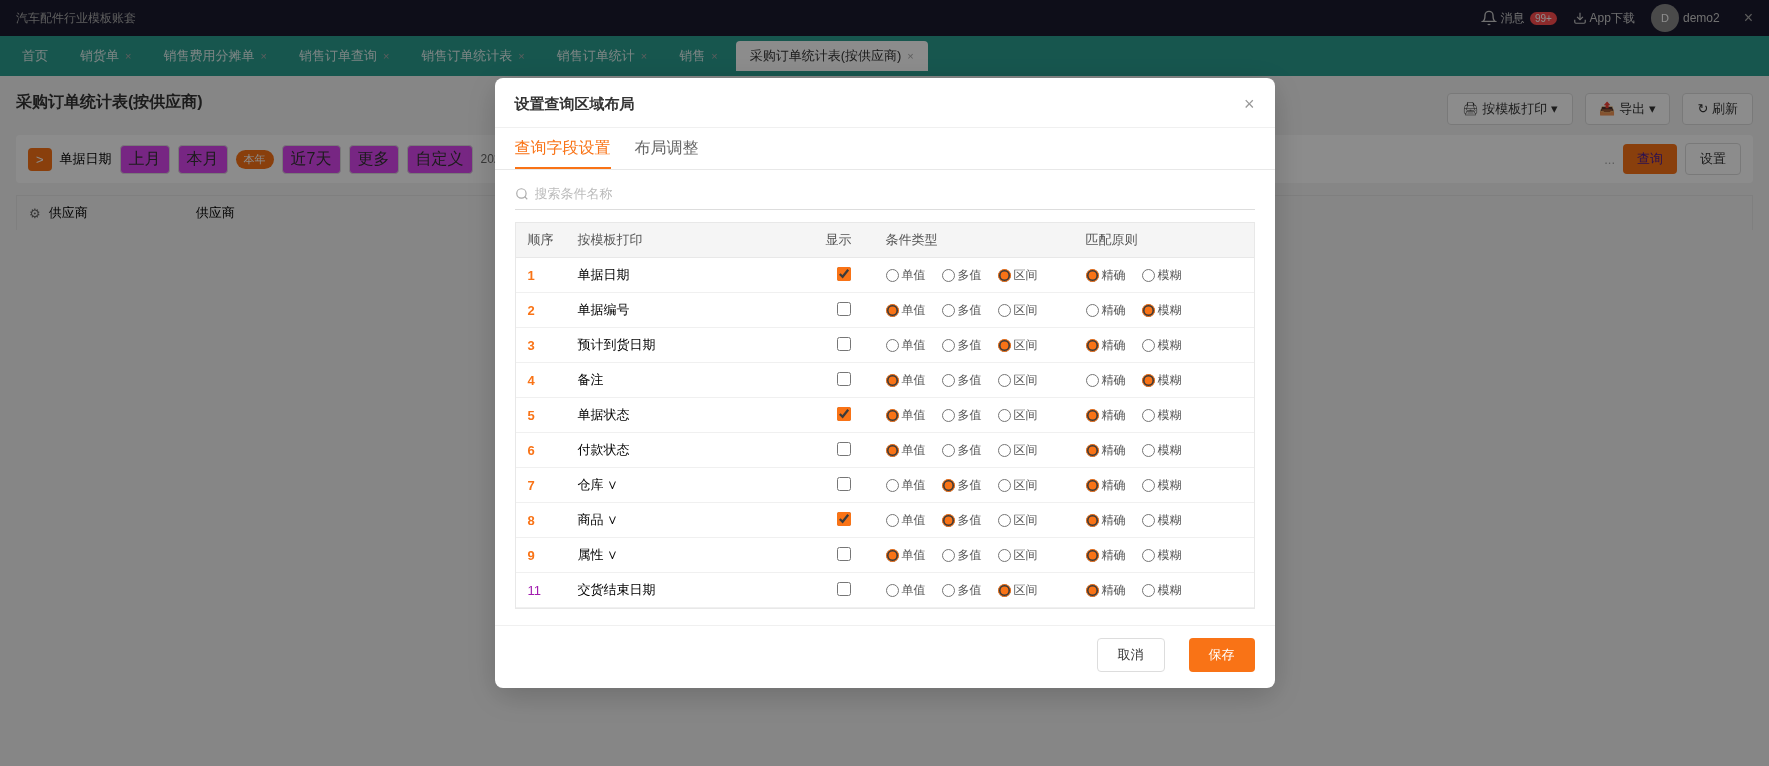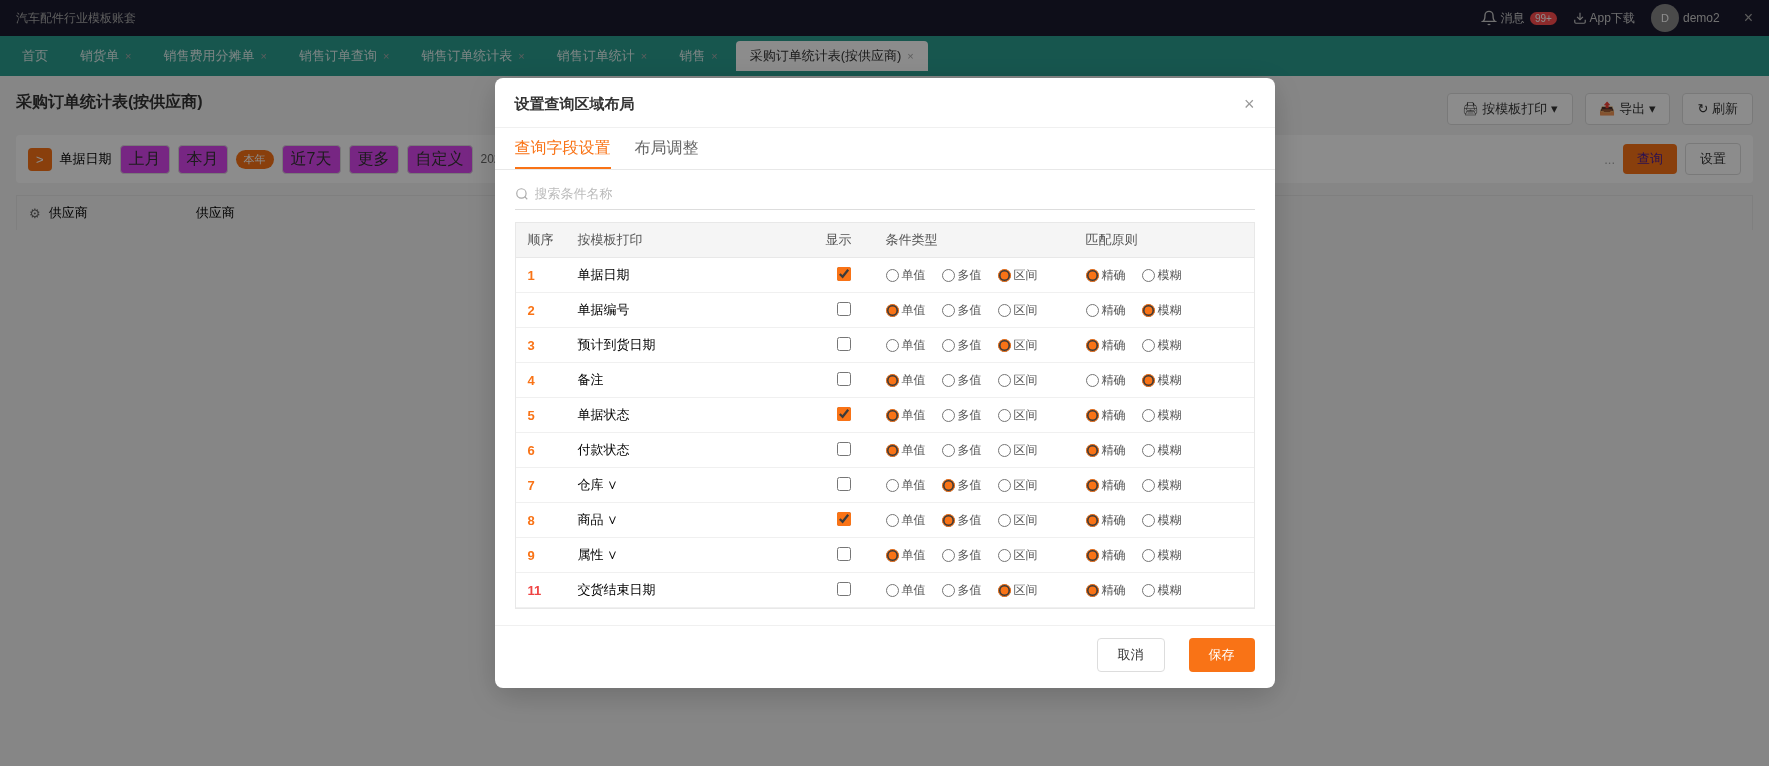--- a/index.html
+++ b/index.html
@@ -581,21 +581,21 @@
                     </div>
                   </td>
                   <td>
                     <div class="radio-group">
                       <label class="radio-label"><input type="radio" name="match_8" checked="" style="">精确</label>
                       <label class="radio-label"><input type="radio" name="match_8" style="">模糊</label>
                     </div>
                   </td>
                 </tr>
                 <tr>
-                  <td><span style="color:#ef4444;font-weight:bold;">11</span></td>
+                  <td><span style="color:#a21caf;font-weight:normal;">11</span></td>
                   <td>交货结束日期</td>
                   <td style="text-align: center;"><input type="checkbox" class="checkbox-custom" style=""></td>
                   <td>
                     <div class="radio-group">
                       <label class="radio-label"><input type="radio" name="type_10" style="">单值</label>
                       <label class="radio-label"><input type="radio" name="type_10" style="">多值</label>
                       <label class="radio-label"><input type="radio" name="type_10" checked="" style="">区间</label>
                     </div>
                   </td>
                   <td>

